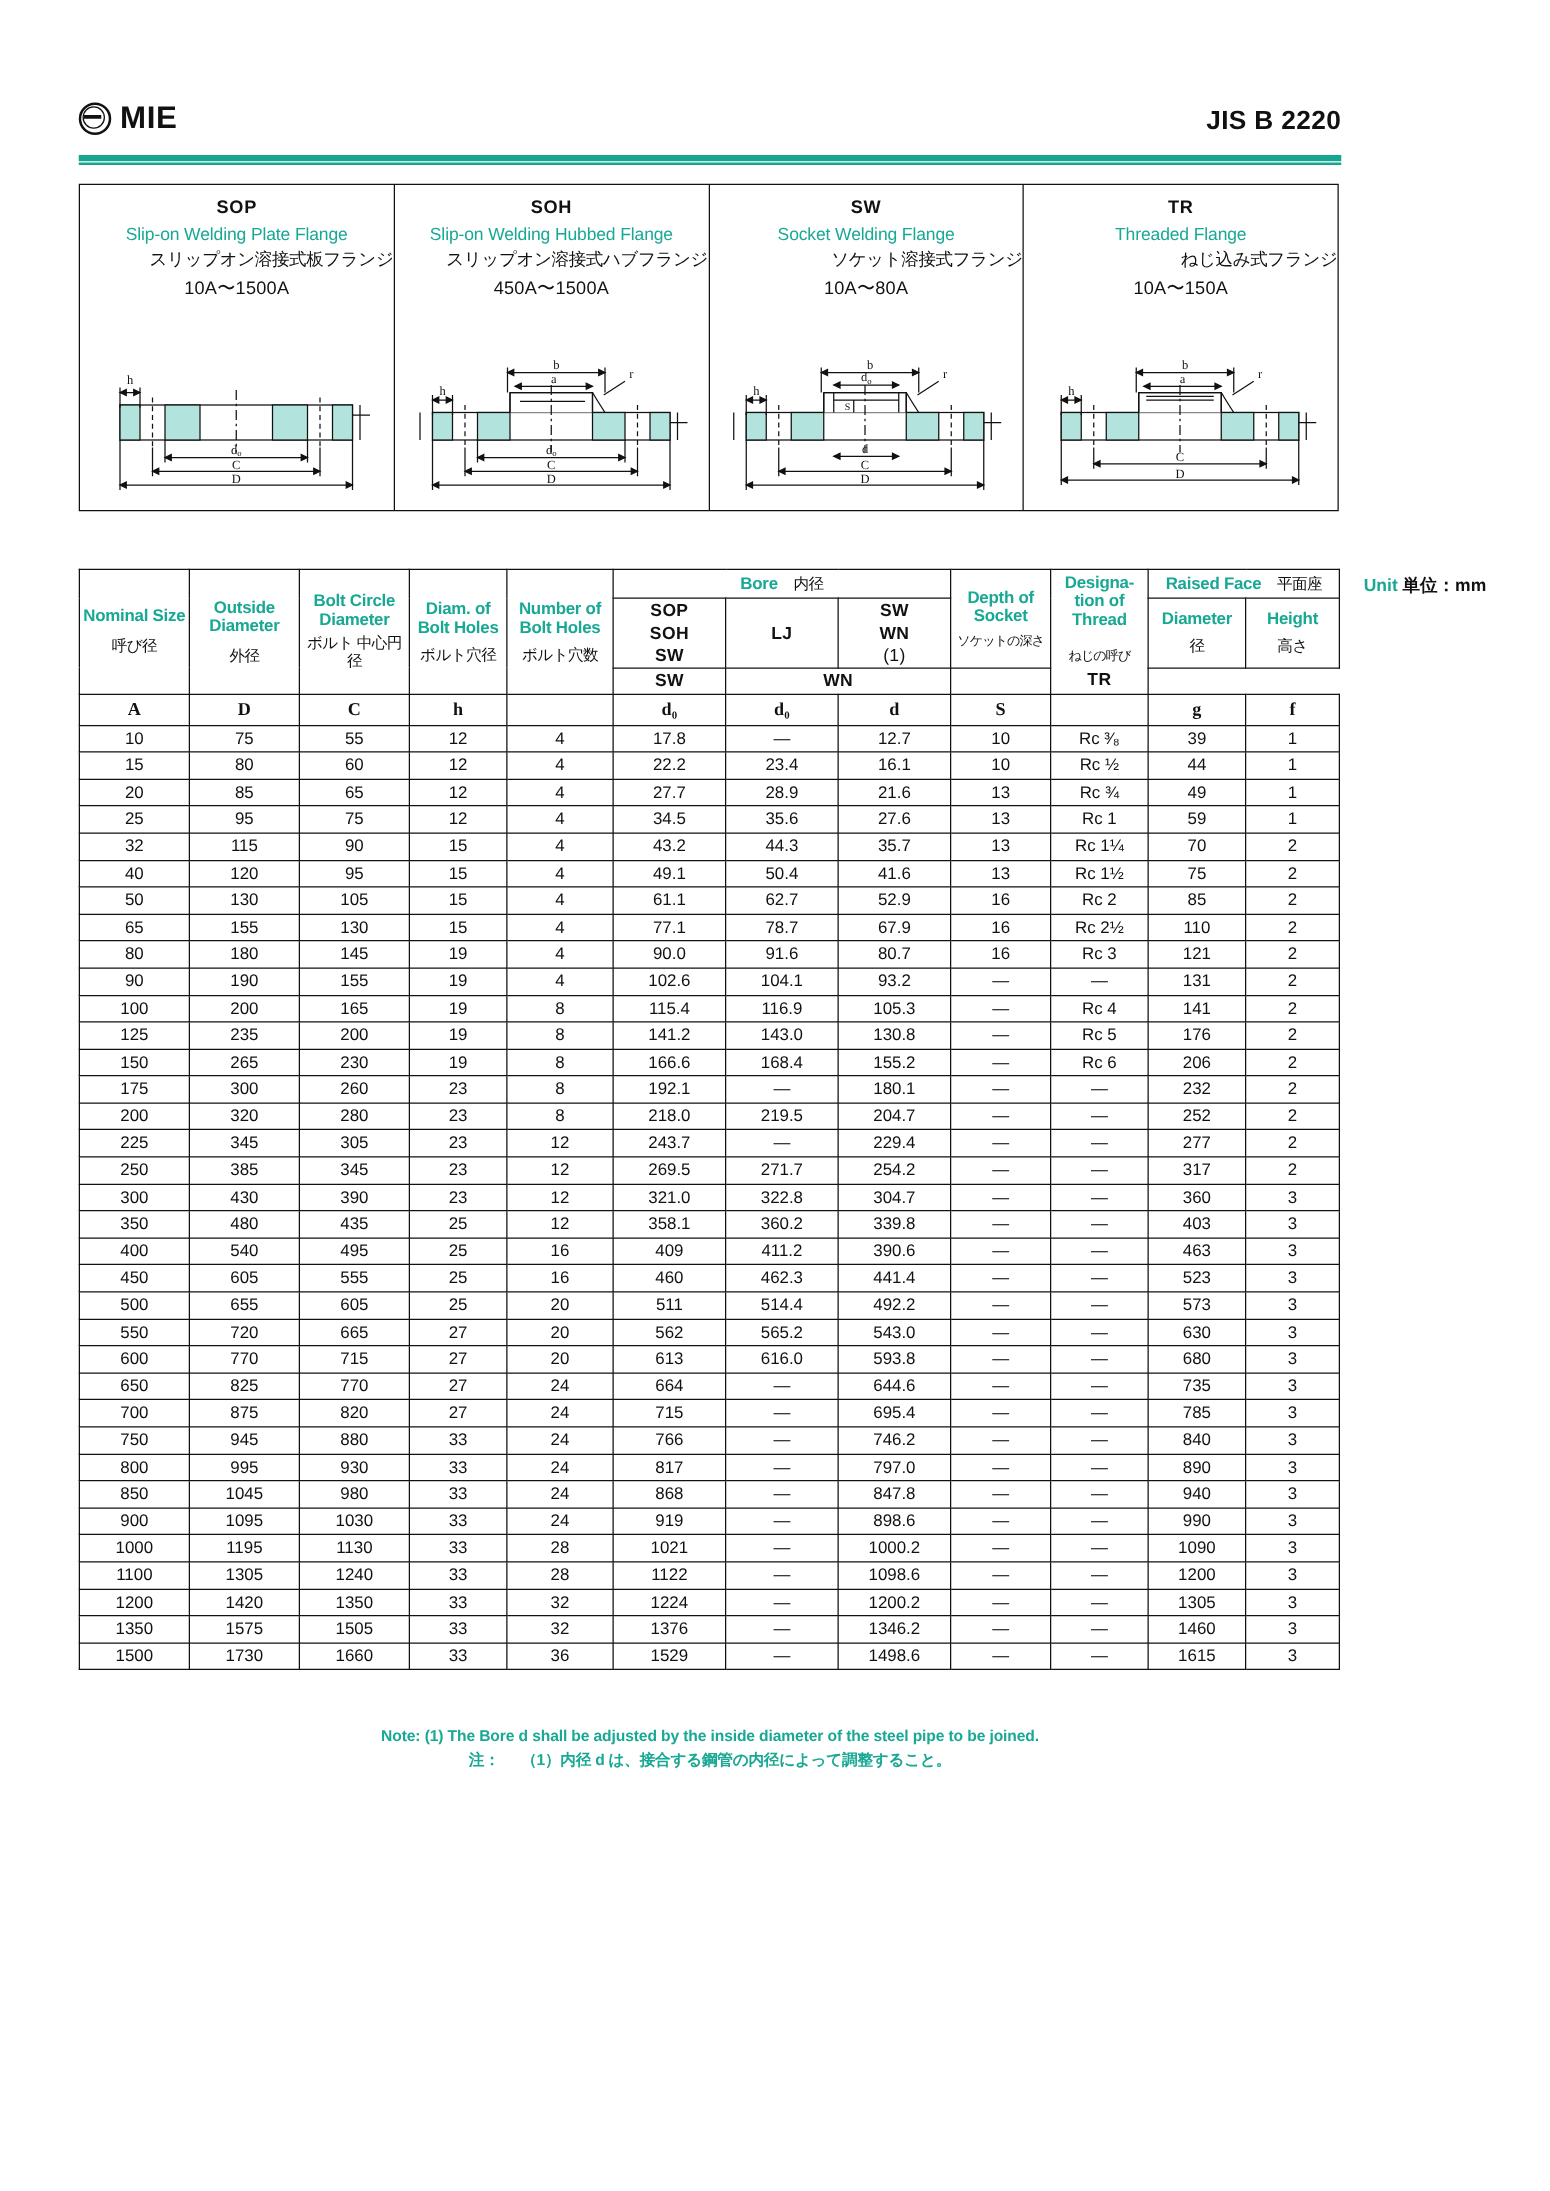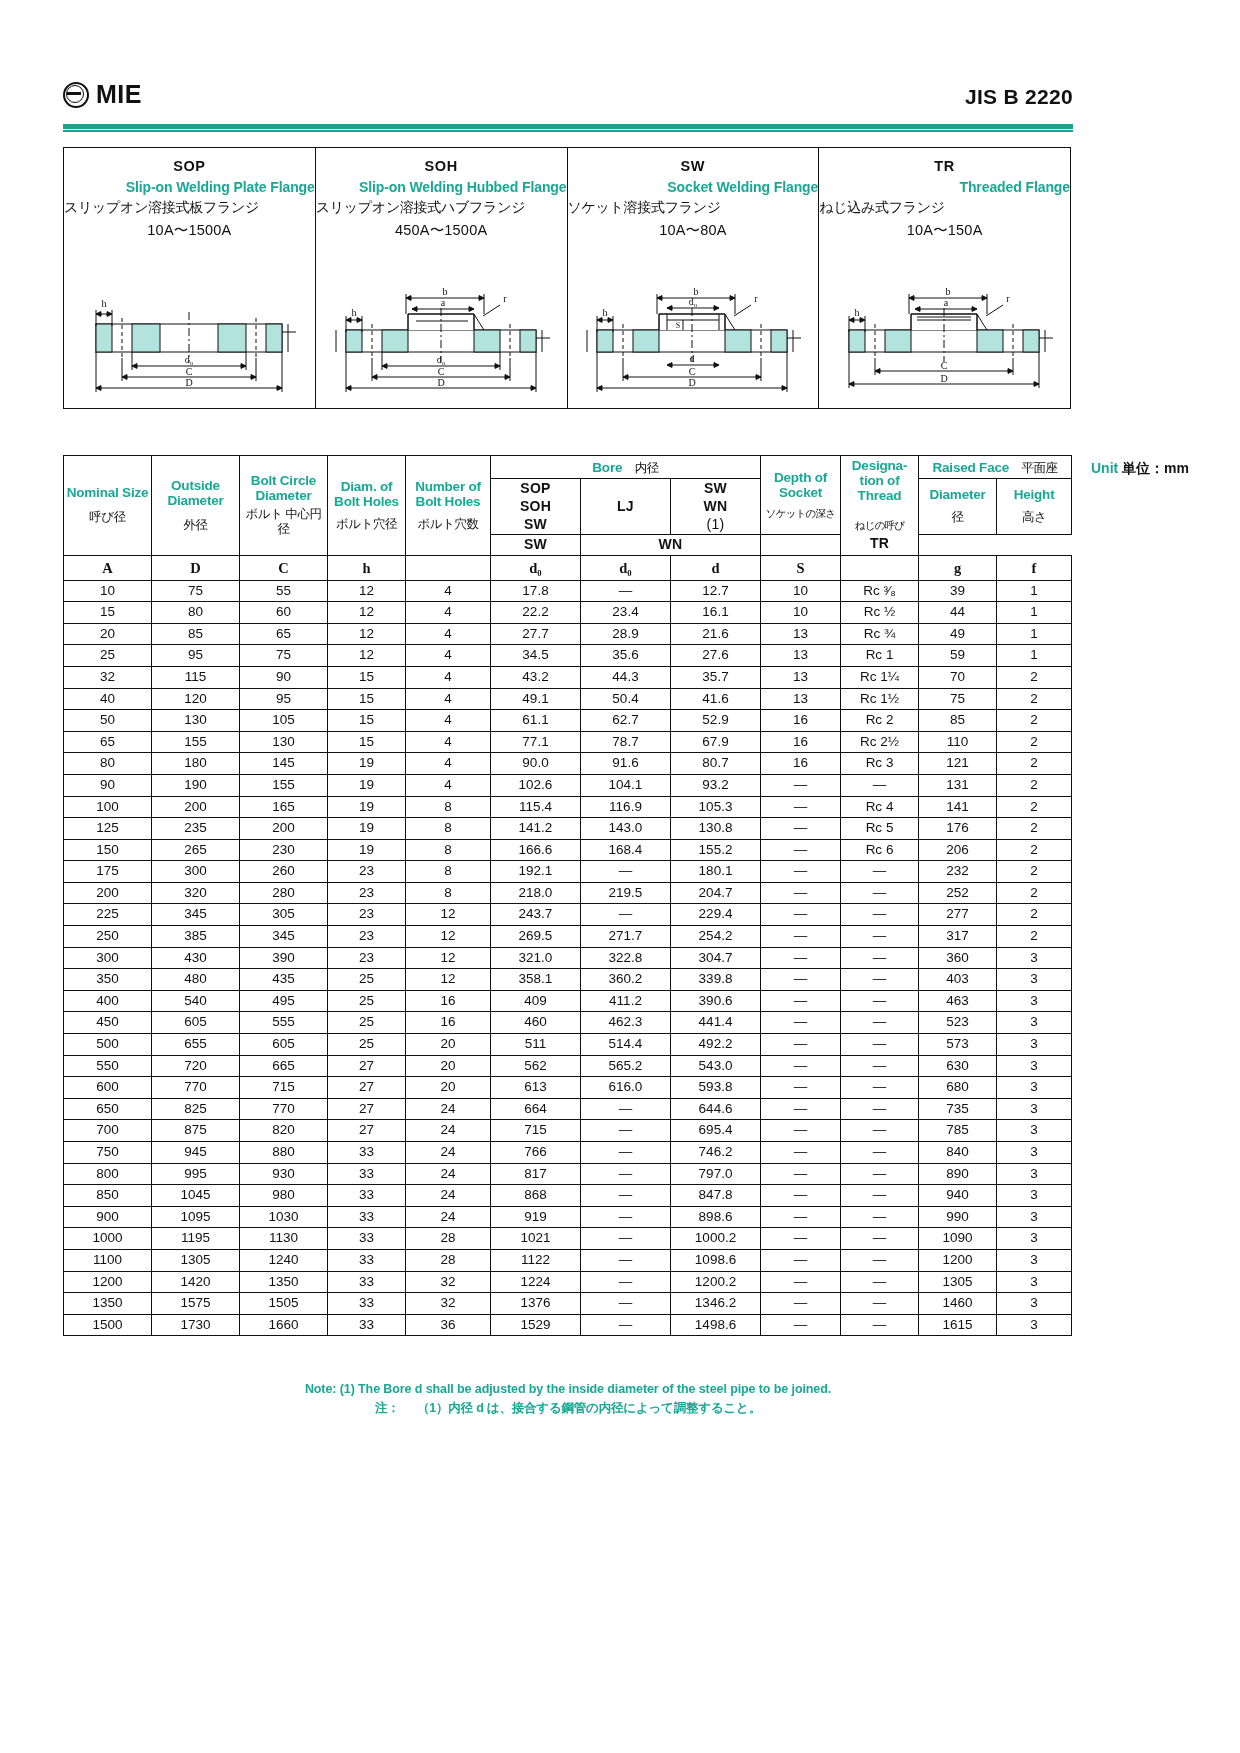--- a/index.html
+++ b/index.html
@@ -25,22 +25,22 @@
   .std-code{position:absolute;right:0;top:23px;font-size:21px;font-weight:bold;color:#111;letter-spacing:.3px;}
   .rule{position:absolute;left:63px;top:124px;width:1010px;height:5px;background:#17a58f;}
   .rule-b{position:absolute;left:63px;top:130px;width:1010px;height:1.5px;background:#17a58f;}
 
   
   .panels{position:absolute;left:63px;top:147px;width:1008px;height:262px;
           border:1.6px solid #111;display:flex;box-sizing:border-box;background:#fff;}
   .panel{flex:1 1 0;border-right:1.3px solid #111;box-sizing:border-box;position:relative;padding-top:10px;}
   .panel:last-child{border-right:none;}
   .p-code{text-align:center;font-size:14.5px;font-weight:bold;color:#111;letter-spacing:.6px;}
-  .p-en{text-align:right;font-size:14px;font-weight:bold;color:#18a894;margin-top:5px;letter-spacing:-0.1px;}
-  .p-jp{text-align:left;font-size:14px;color:#111;margin-top:4px;letter-spacing:-0.3px;}
+  .p-en{text-align:center;font-size:14px;font-weight:normal;color:#18a894;margin-top:5px;letter-spacing:-0.1px;}
+  .p-jp{text-align:right;font-size:14px;color:#111;margin-top:4px;letter-spacing:-0.3px;}
   .p-rng{text-align:center;font-size:14.5px;color:#111;margin-top:4px;letter-spacing:.2px;}
   .p-fig{position:absolute;left:0;bottom:4px;width:100%;height:128px;}
   .p-fig svg{display:block;margin:0 auto;}
 
   
   .unit{position:absolute;right:63px;top:432px;font-size:14px;font-weight:bold;color:#18a894;margin-top:28px;}
   .unit .jp{color:#111;font-weight:bold;}
 
   
   .tbl{position:absolute;left:63px;top:455px;width:1008px;border-collapse:collapse;

